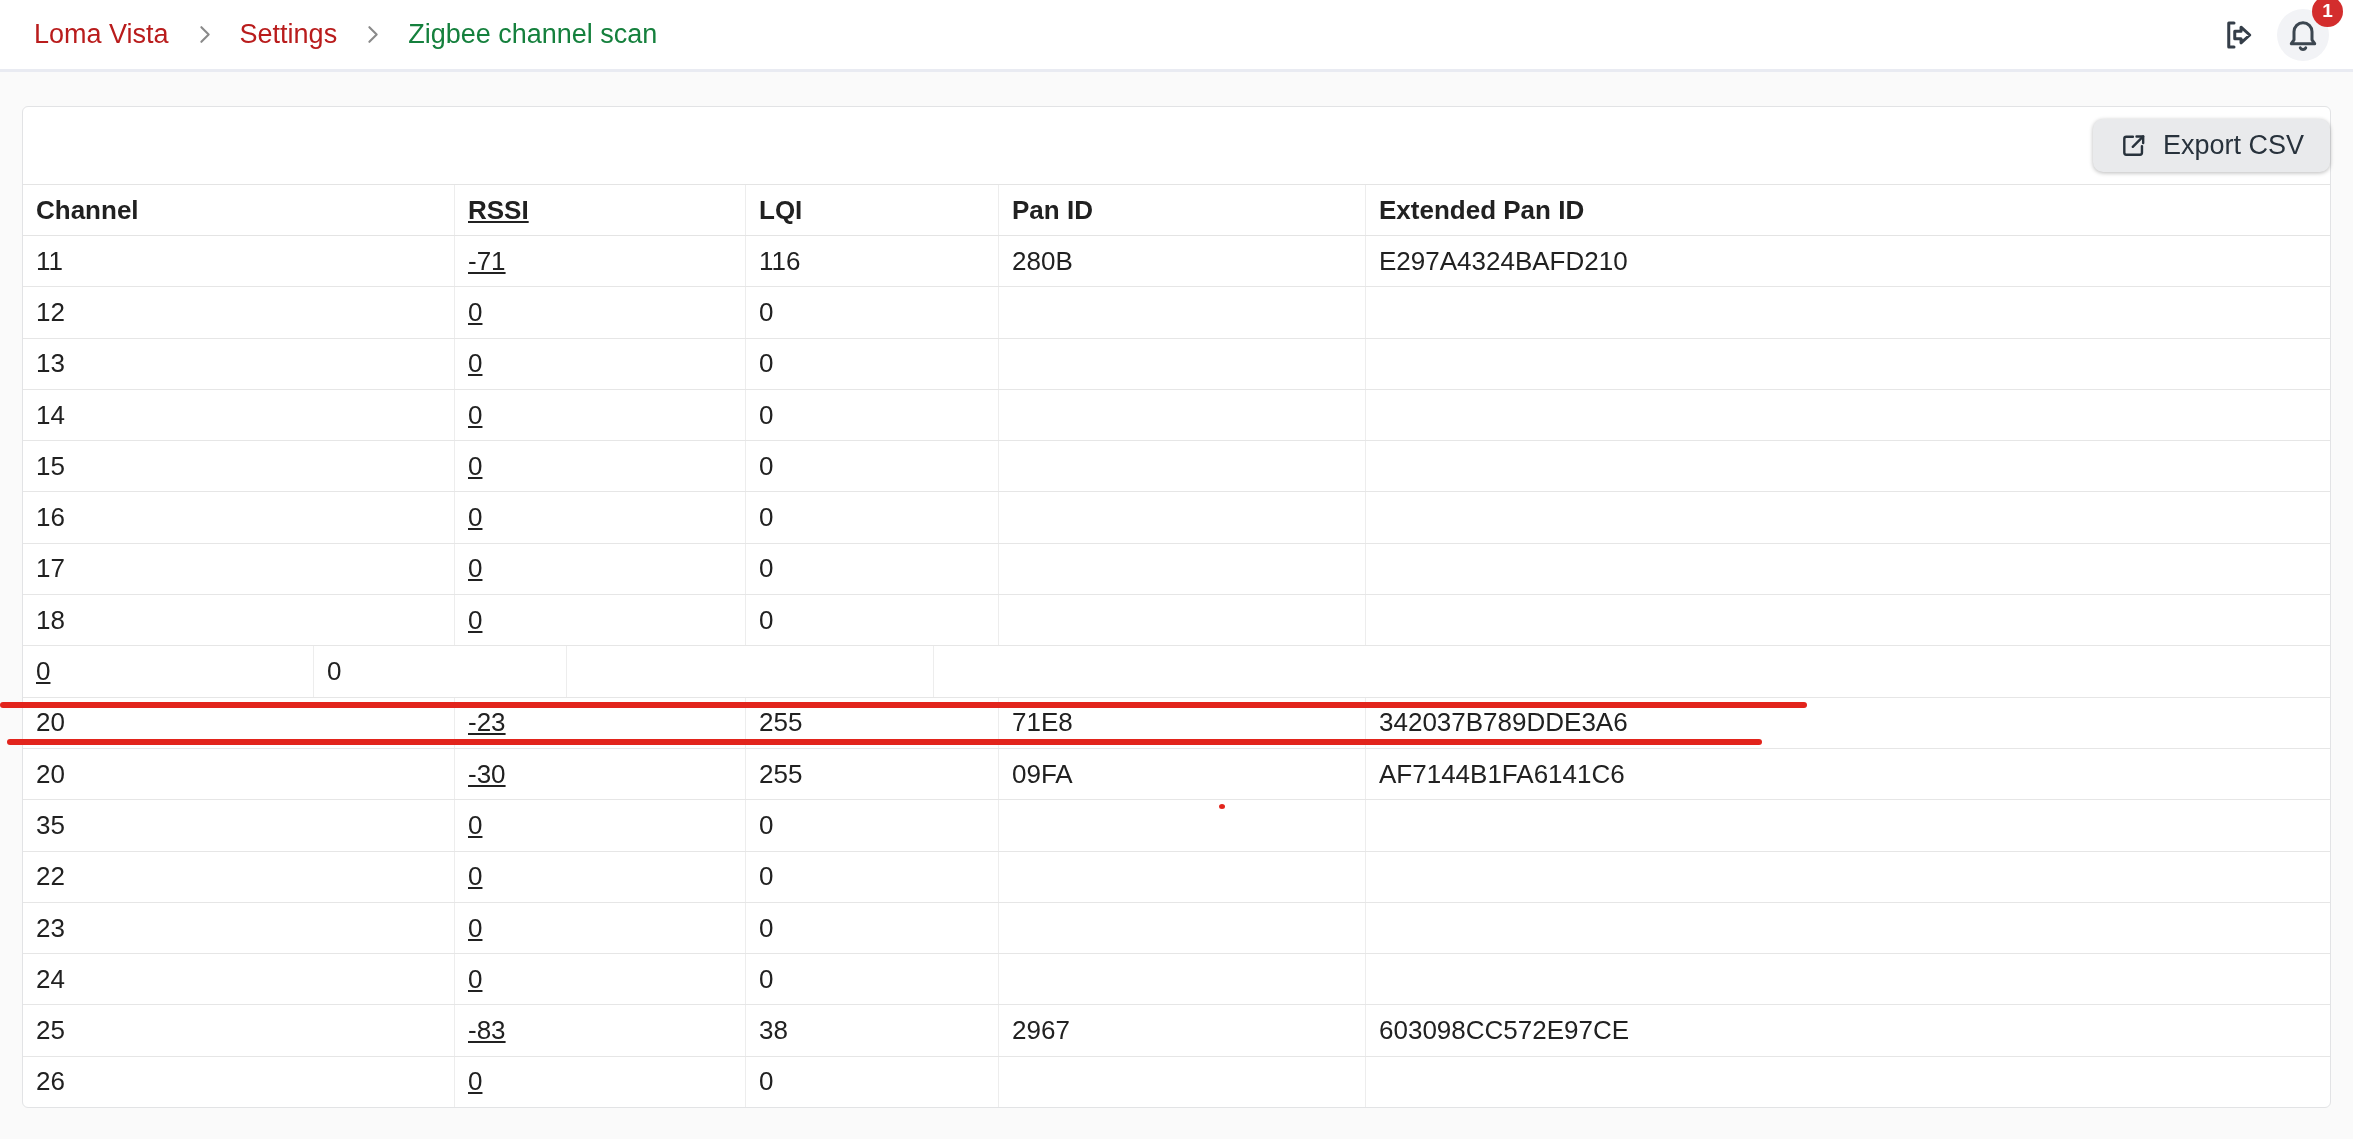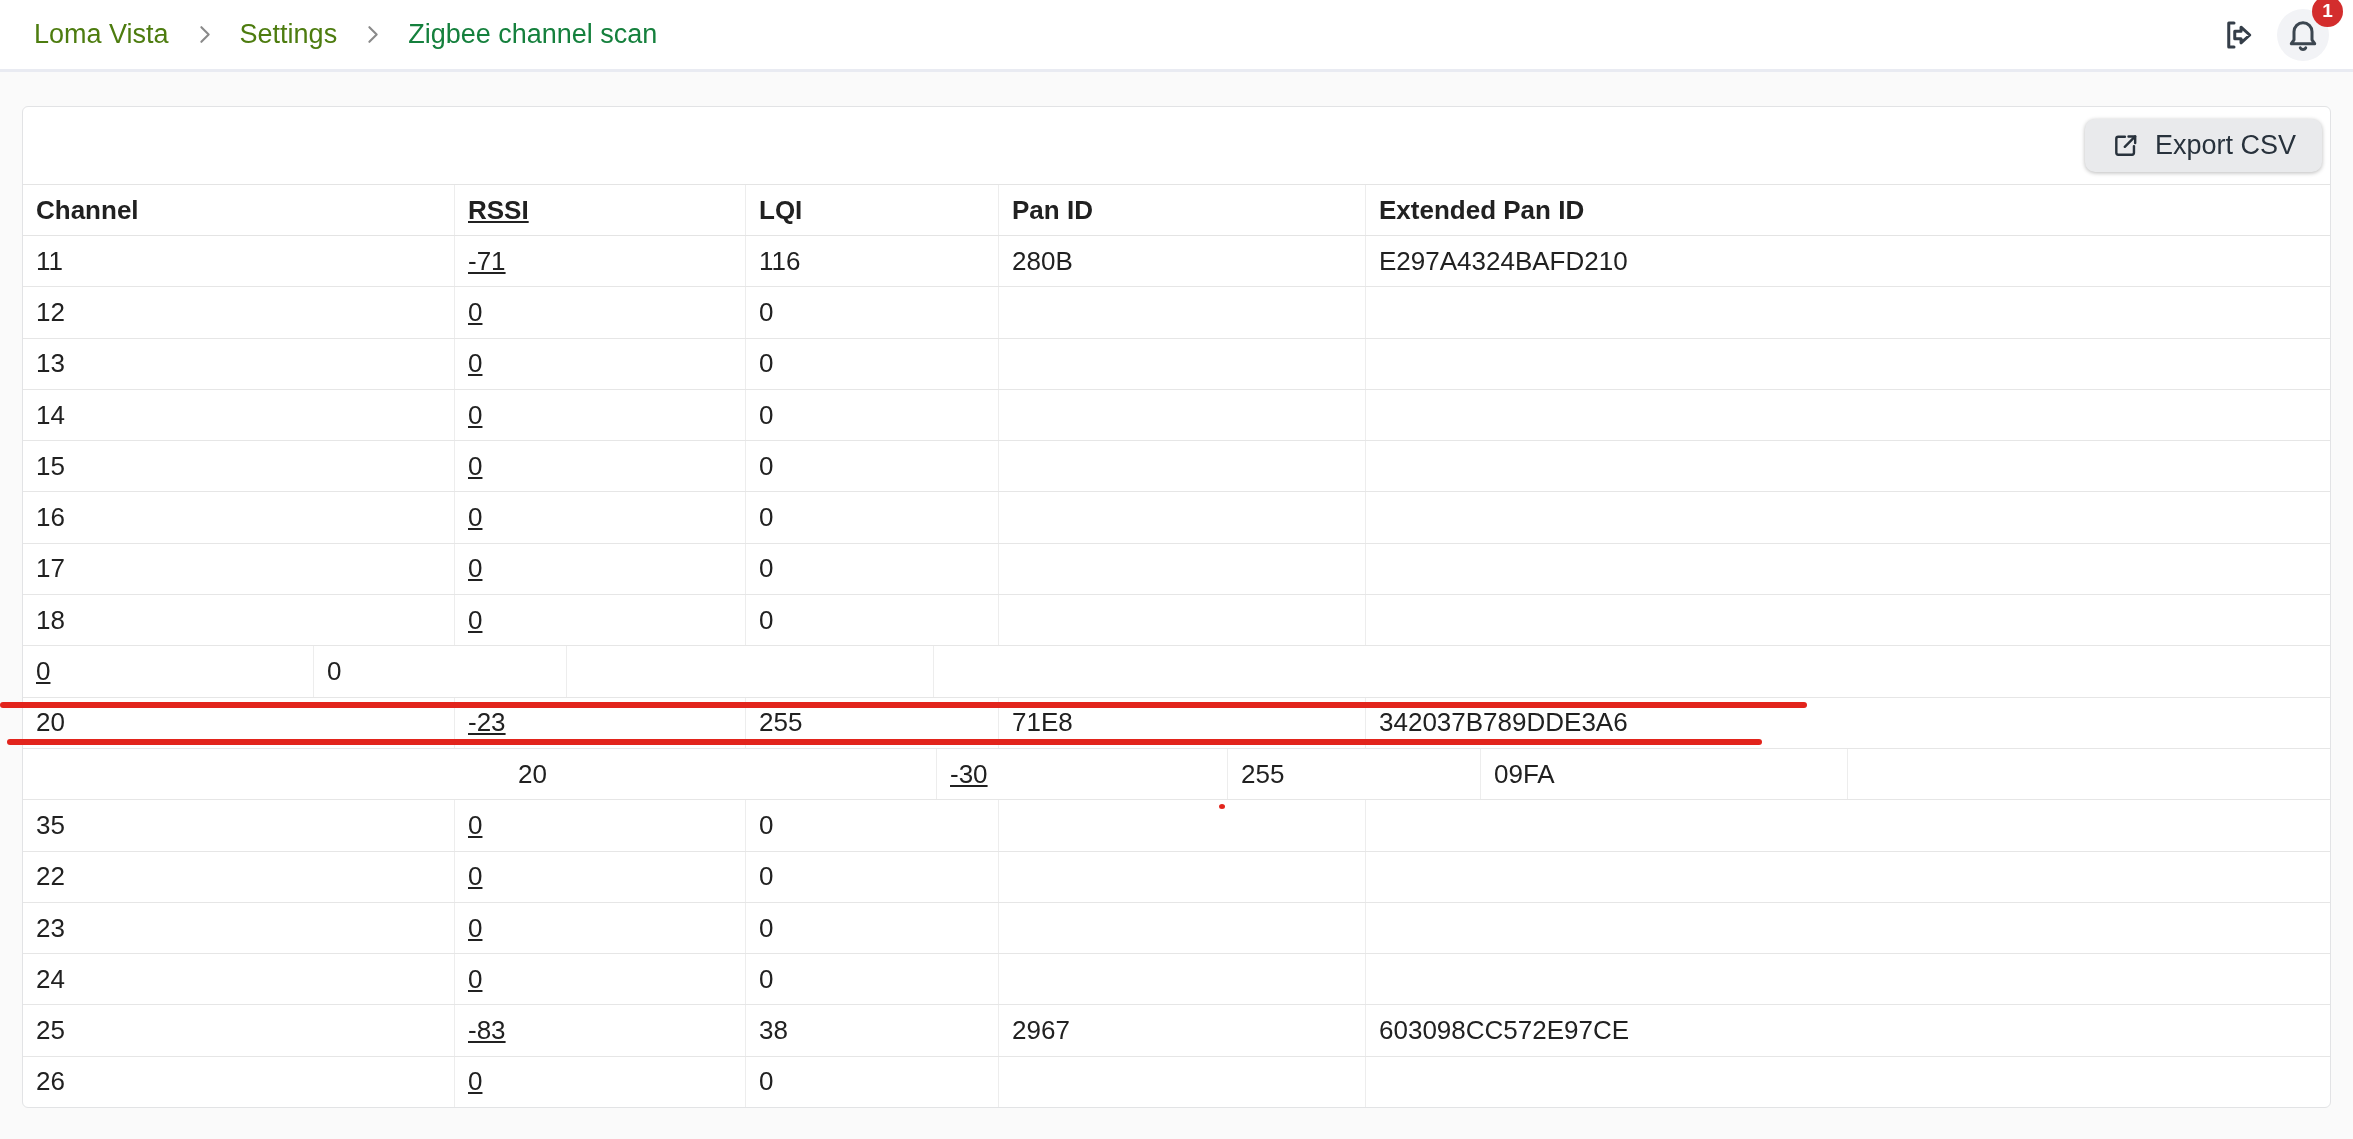--- a/index.html
+++ b/index.html
@@ -14,21 +14,21 @@
 
   
   .topbar {
     position:absolute; top:0; left:0; width:2353px; height:72px;
     background:#ffffff;
     border-bottom:3px solid #e9ebf2;
     display:flex; align-items:center;
     padding:0 24px 0 34px;
   }
   .breadcrumb { display:flex; align-items:center; gap:23px; font-size:27px; }
-  .crumb { color:#4d7c0f; cursor:pointer; white-space:nowrap; }
+  .crumb { color:#b91c1c; cursor:pointer; white-space:nowrap; }
   .crumb.current { color:#15803d; cursor:default; }
   .chev { display:flex; align-items:center; }
   .topbar-right { margin-left:auto; display:flex; align-items:center; gap:22px; }
   .logout-btn { background:none; border:none; cursor:pointer; display:flex; align-items:center; }
   .bell-wrap {
     position:relative; width:52px; height:52px; border-radius:50%;
     background:#f2f3f6; display:flex; align-items:center; justify-content:center;
     border:none; cursor:pointer;
   }
   .badge {
@@ -41,21 +41,21 @@
 
   
   .card {
     position:absolute; left:22px; top:106px;
     width:2309px; height:1002px;
     background:#ffffff;
     border:1px solid #e2e3e5;
     border-radius:6px;
   }
   .export-btn {
-    position:absolute; top:12px; right:8px;
+    position:absolute; top:12px; right:0;
     height:53px; padding:0 26px;
     background:#e9eaec;
     border:none; border-radius:10px;
     display:flex; align-items:center; gap:15px;
     font-family:"Liberation Sans", sans-serif;
     font-size:27px; color:#28323c;
     box-shadow:0 1px 4px rgba(0,0,0,0.28);
     cursor:pointer;
   }
 
@@ -225,20 +225,21 @@
           <div class="td c1">-23</div>
           <div class="td c2">255</div>
           <div class="td c3">71E8</div>
           <div class="td c4">342037B789DDE3A6</div>
         </div>
         <div class="tr">
           <div class="td c0">20</div>
           <div class="td c1">-30</div>
           <div class="td c2">255</div>
           <div class="td c3">09FA</div>
+          <div class="td c4">AF7144B1FA6141C6</div>
         </div>
         <div class="tr">
           <div class="td c0">35</div>
           <div class="td c1">0</div>
           <div class="td c2">0</div>
           <div class="td c3"></div>
           <div class="td c4"></div>
         </div>
         <div class="tr">
           <div class="td c0">22</div>

